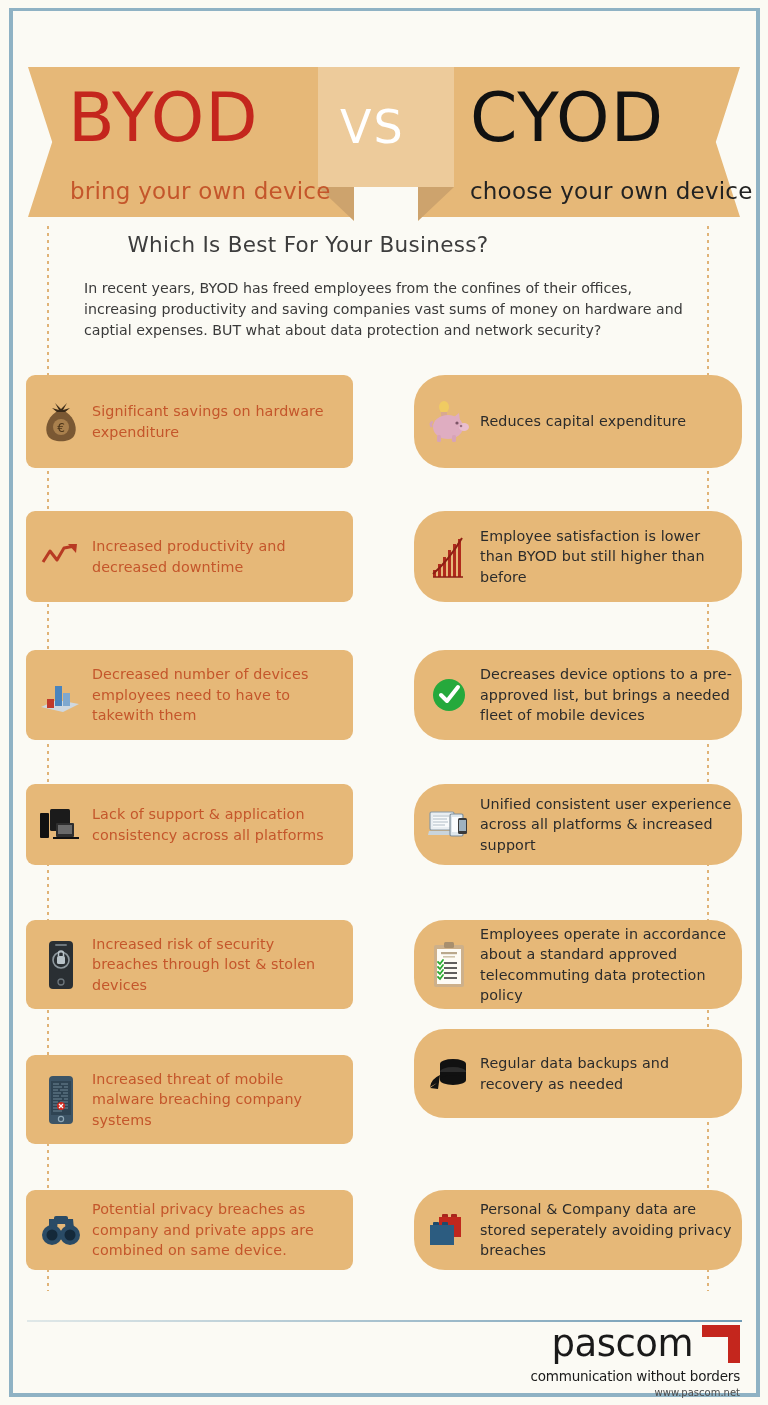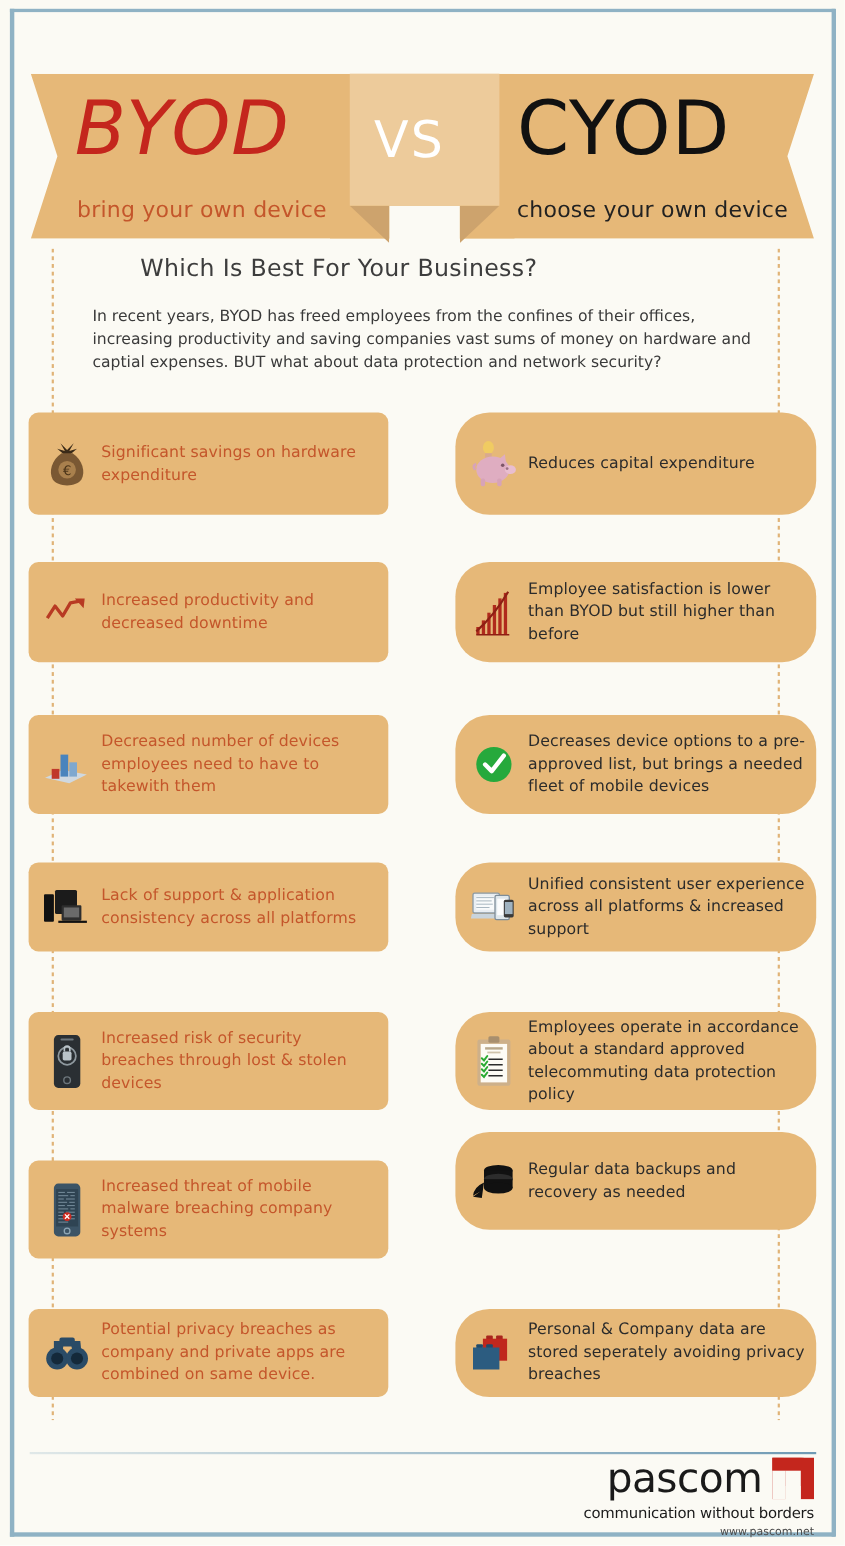--- a/index.html
+++ b/index.html
@@ -57,25 +57,25 @@
     position: absolute; left: 354px; top: 187px;
     width: 64px; height: 40px; background: #fbfaf4; z-index: 2;
   }
 
   .title-byod, .title-cyod {
     position: absolute; top: 82px;
     font-family: "DejaVu Sans", sans-serif;
     font-size: 68px; font-weight: 400; letter-spacing: 1px;
     line-height: 72px; z-index: 4;
   }
-  .title-byod { left: 68px;  color: #c4261d; font-style: italic; }
+  .title-byod { left: 68px;  color: #c4261d; }
   .title-cyod { left: 470px; color: #111111; }
 
   .sub-byod, .sub-cyod {
-    position: absolute; top: 178px; font-size: 20px;
+    position: absolute; top: 178px; font-size: 23px;
     letter-spacing: .2px; z-index: 4;
   }
   .sub-byod { left: 70px;  color: #c4562b; }
   .sub-cyod { left: 470px; color: #222222; }
 
   .title-vs {
     position: absolute; left: 340px; top: 100px; z-index: 5;
     font-size: 46px; color: #ffffff; letter-spacing: 2px;
   }
 

